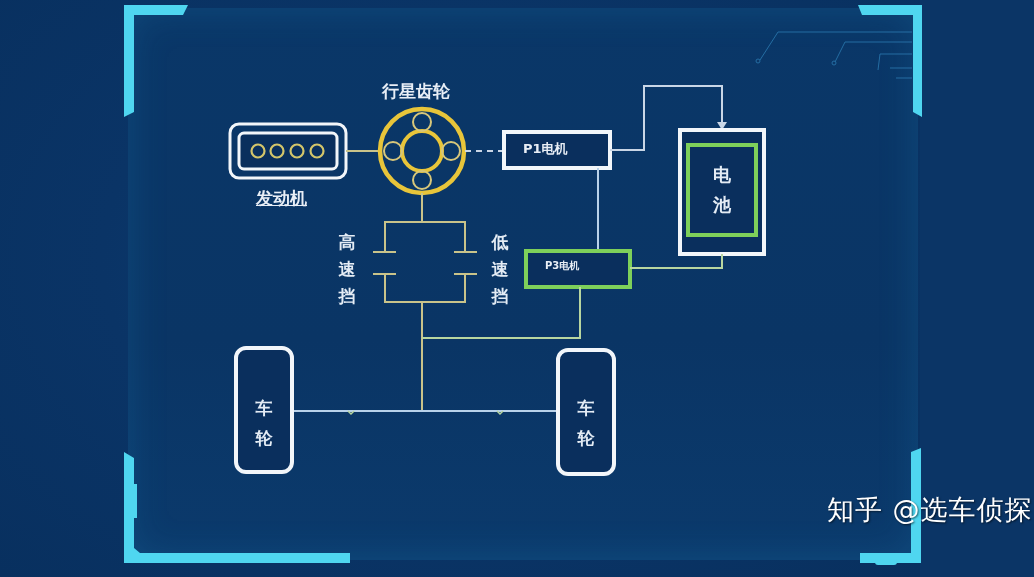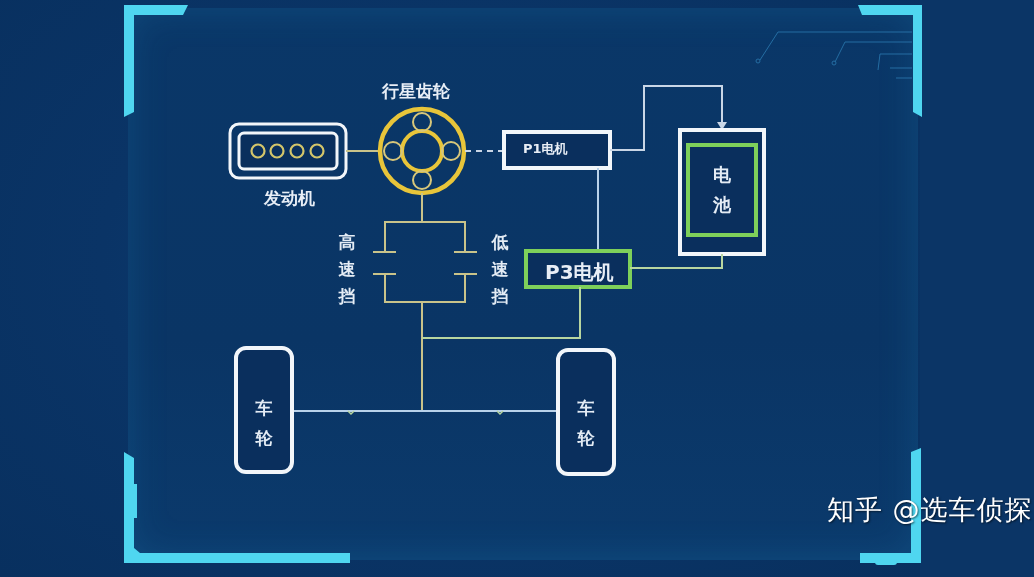--- a/index.html
+++ b/index.html
@@ -149,23 +149,23 @@
     <polyline points="580,287 580,338 422,338" fill="none" stroke="#b8d6a0" stroke-width="2"></polyline>
 
     <line x1="292" y1="411" x2="558" y2="411" stroke="#b9d2ea" stroke-width="2"></line>
     <path d="M348,411 l3,3 l3,-3 M497,411 l3,3 l3,-3" stroke="#b8d6a0" stroke-width="1.5" fill="none"></path>
 
     <rect x="236" y="348" width="56" height="124" rx="10" fill="#0a2f5d" stroke="#f2f6fa" stroke-width="4"></rect>
     <rect x="558" y="350" width="56" height="124" rx="10" fill="#0a2f5d" stroke="#f2f6fa" stroke-width="4"></rect>
   </svg>
 
   <div class="label" style="left:382px; top:80px; font-size:17px;">行星齿轮</div>
-  <div class="label" style="left:264px; top:187px; font-size:17px;">发动机</div>
+  <div class="label" style="left:256px; top:187px; font-size:17px;text-decoration:underline;">发动机</div>
   <div class="label" style="left:523px; top:140px; font-size:13px;">P1电机</div>
-  <div class="label" style="left:545px; top:259px; font-size:20px;">P3电机</div>
+  <div class="label" style="left:545px; top:259px; font-size:10px;">P3电机</div>
   <div class="vert" style="left:711px; top:160px; line-height:30px; font-size:18px;">电
 池</div>
   <div class="vert" style="left:336px; top:229px;">高
 速
 挡</div>
   <div class="vert" style="left:489px; top:229px;">低
 速
 挡</div>
   <div class="vert" style="left:253px; top:393px; line-height:30px;">车
 轮</div>

